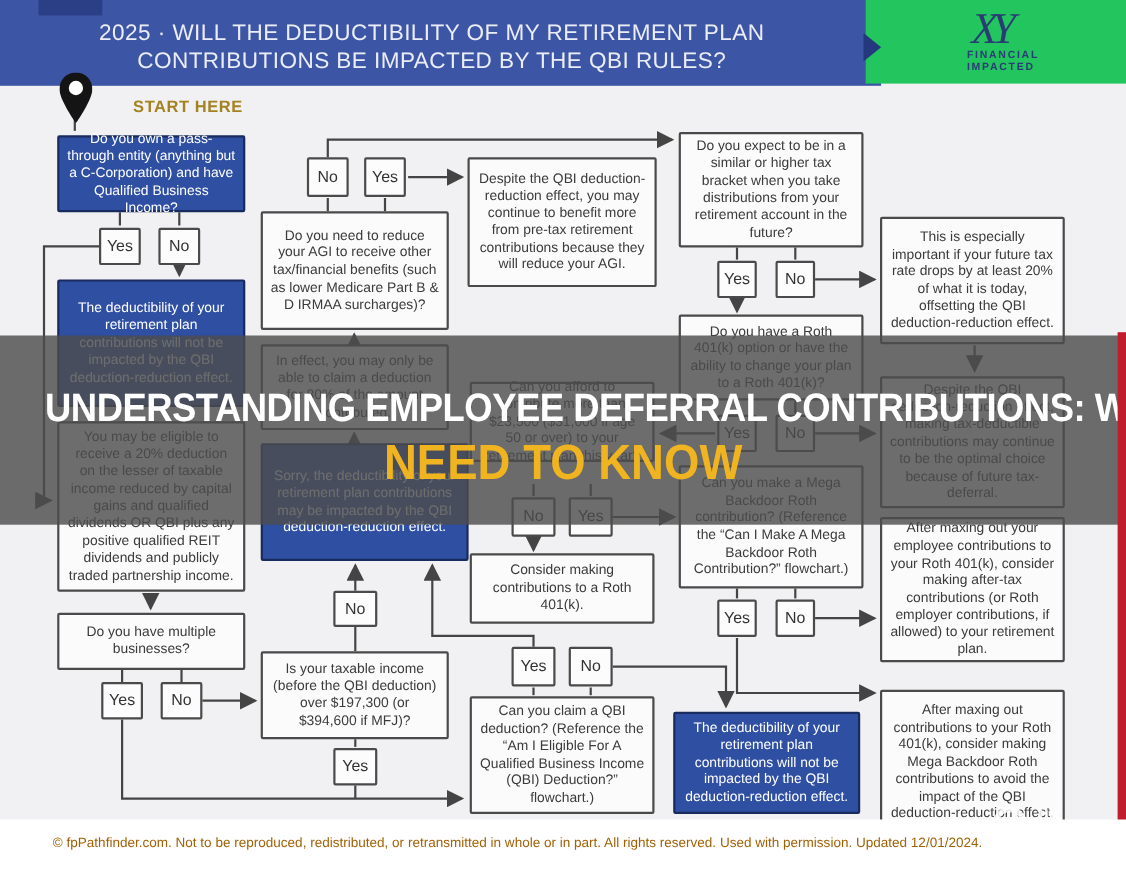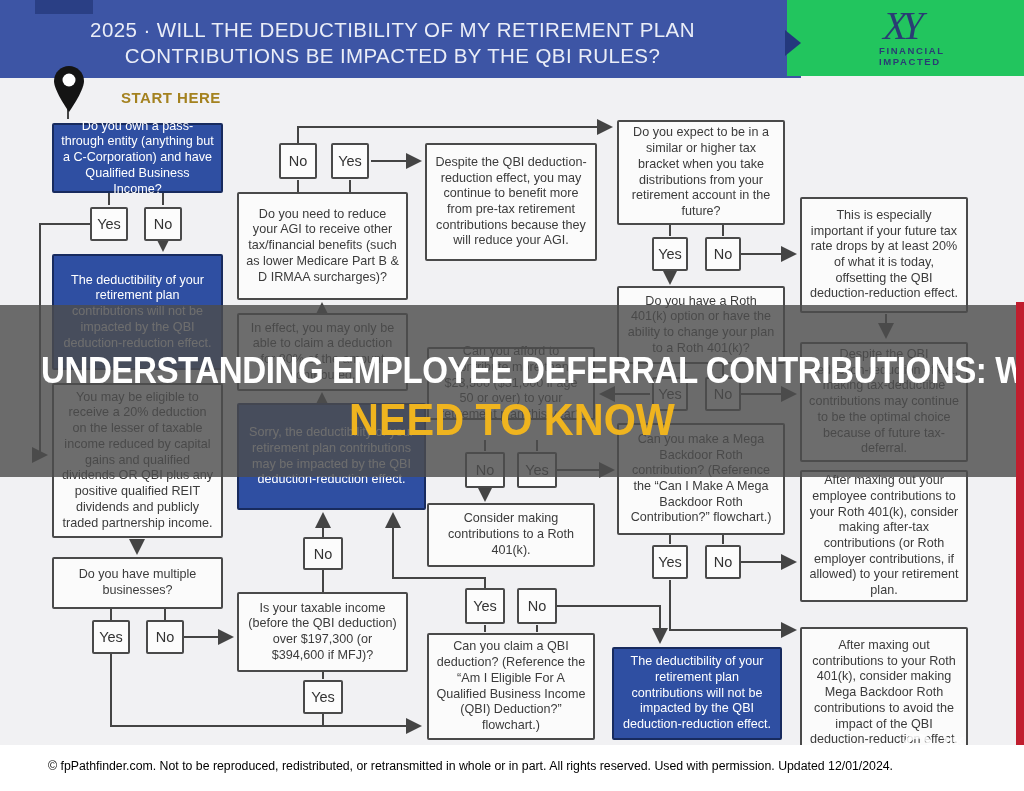--- a/index.html
+++ b/index.html
@@ -37,21 +37,21 @@
   
   .overlay-band{position:absolute;left:0;top:305px;width:1024px;height:172px;
     background:rgba(77,77,77,0.82);z-index:5;}
   .headline{position:absolute;width:1024px;text-align:center;font-weight:bold;white-space:nowrap;z-index:6;}
   .headline.l1{top:350px;color:#FFFFFF;font-size:36px;letter-spacing:-.5px;transform:scaleX(.92);}
   .headline.l2{top:394px;font-size:45px;letter-spacing:0;transform:scaleX(.92);}
 
   
   .red-stripe{position:absolute;left:1016px;top:302px;width:8px;height:446px;background:#C01E2E;z-index:7;}
   .footer{position:absolute;left:0;top:745px;width:1024px;height:46px;background:#FFFFFF;z-index:8;}
-  .footer-text{position:absolute;left:48px;top:14px;font-size:12.3px;color:#000000;}
+  .footer-text{position:absolute;left:48px;top:14px;font-size:12.3px;color:#a16207;}
   .watermark{position:absolute;left:902px;top:733px;z-index:9;opacity:.85;display:flex;gap:6px;align-items:center;}
   .watermark-text{color:#FFFFFF;font-weight:bold;font-size:15px;line-height:1.0;letter-spacing:1px;}
 </style>
 </head>
 <body>
 
 <div id="stage">
 
   <div class="banner">
     <div class="banner-tab"></div>

